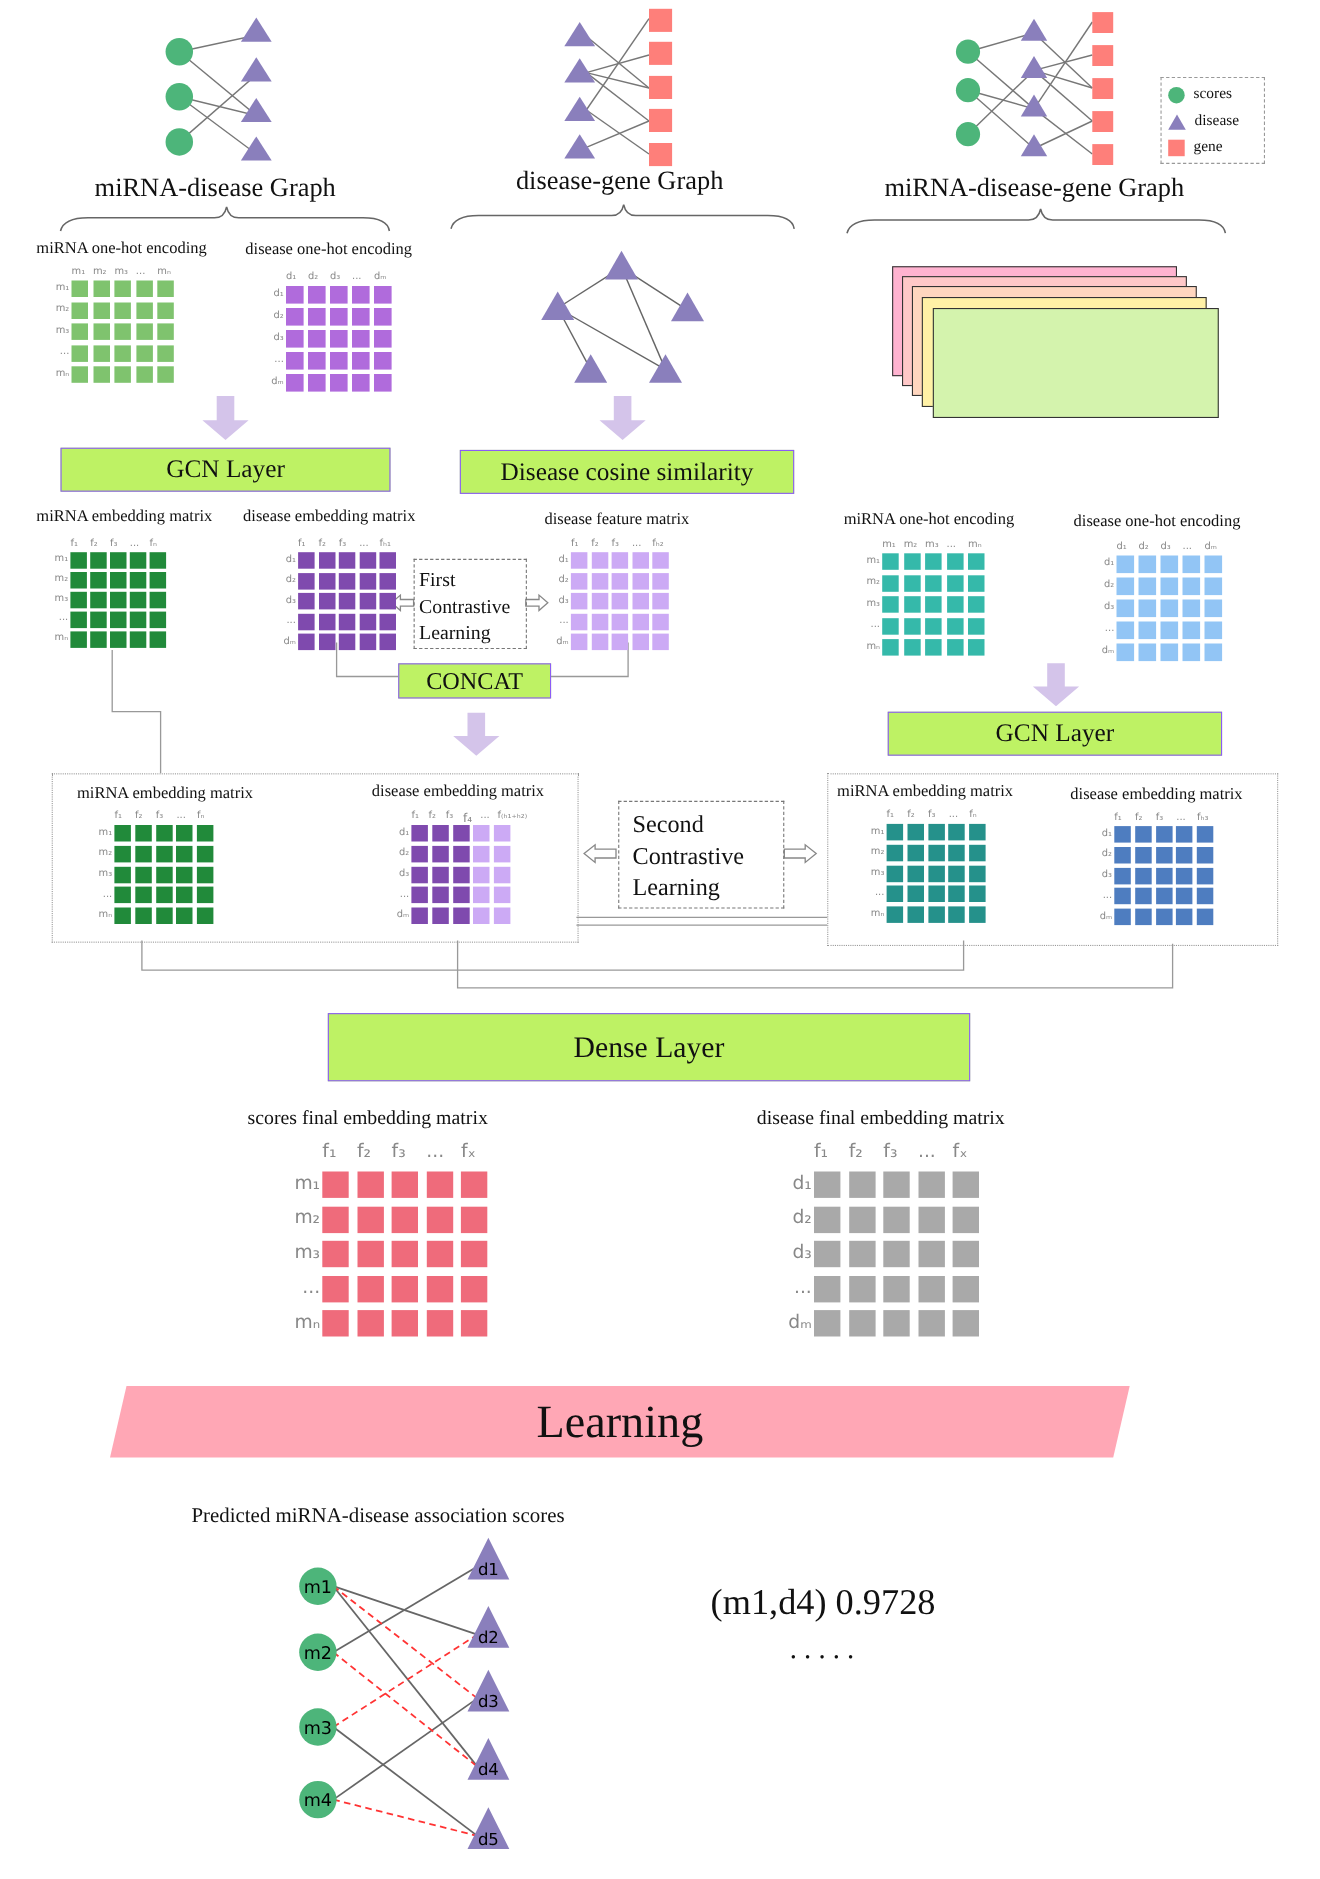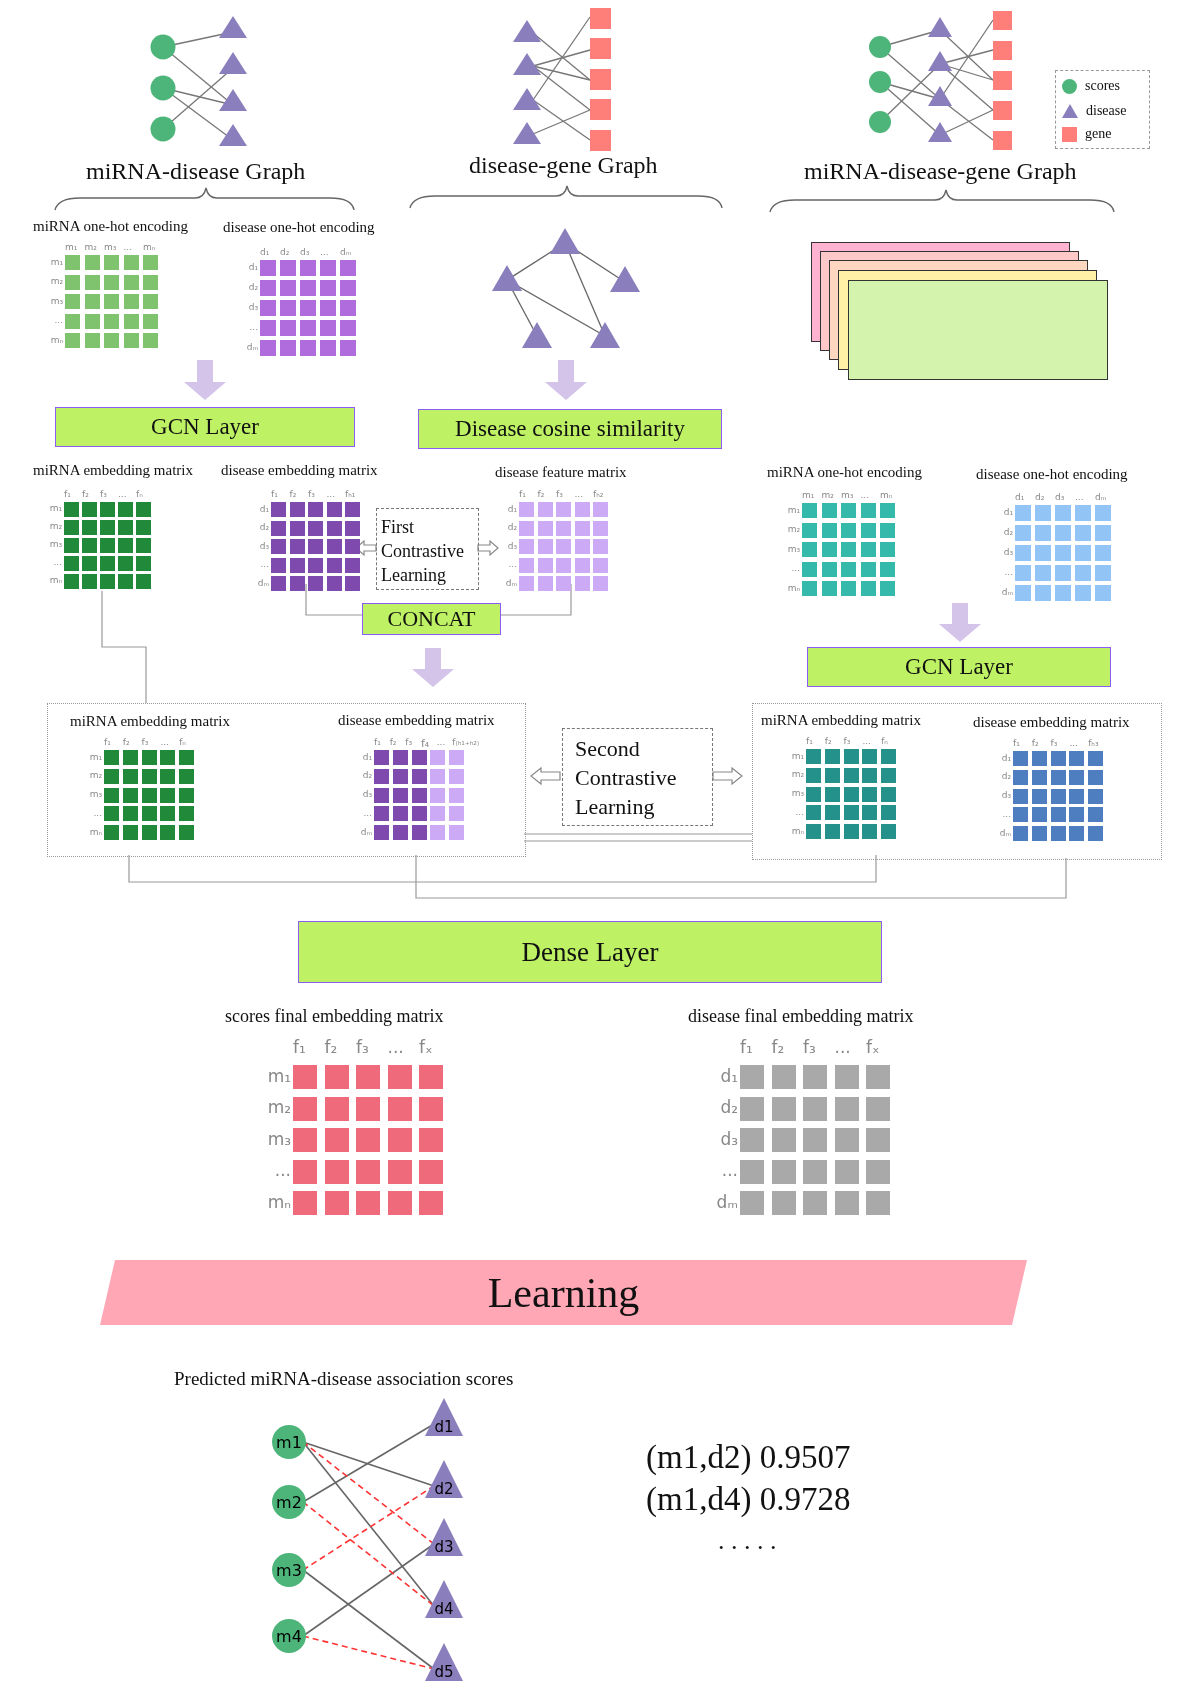--- a/index.html
+++ b/index.html
@@ -755,16 +755,15 @@
     <text x="444" y="1494" text-anchor="middle" font-size="15" font-family="DejaVu Sans, sans-serif">d2</text>
     <polygon points="444,1518 425,1556 463,1556" fill="#8a7fbc"></polygon>
     <text x="444" y="1552" text-anchor="middle" font-size="15" font-family="DejaVu Sans, sans-serif">d3</text>
     <polygon points="444,1580 425,1618 463,1618" fill="#8a7fbc"></polygon>
     <text x="444" y="1614" text-anchor="middle" font-size="15" font-family="DejaVu Sans, sans-serif">d4</text>
     <polygon points="444,1643 425,1681 463,1681" fill="#8a7fbc"></polygon>
     <text x="444" y="1677" text-anchor="middle" font-size="15" font-family="DejaVu Sans, sans-serif">d5</text>
   </svg>
 
 <div class="abs scores" style="left:646px;top:1436px;">
-  <div><span>(m1,d2)</span> <span>0.9507</span></div>
   <div><span>(m1,d4)</span> <span>0.9728</span></div>
   <div style="padding-left:72px;font-size:26px;">. . . . .</div>
 </div>
 
 </body></html>

